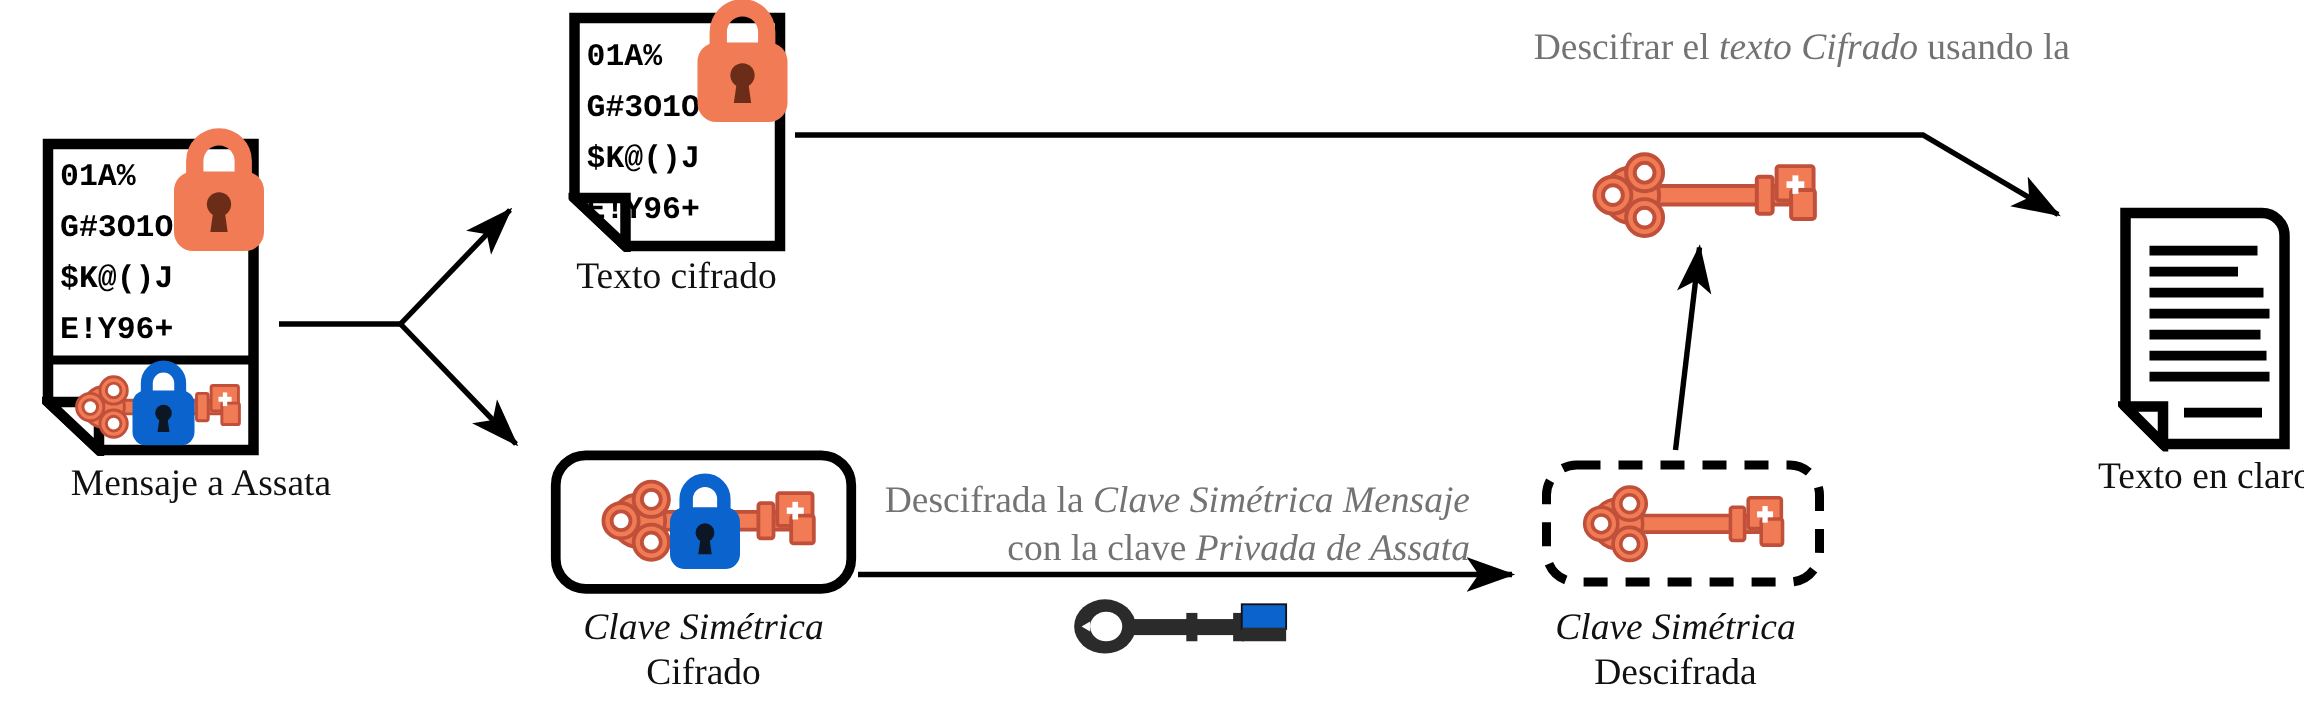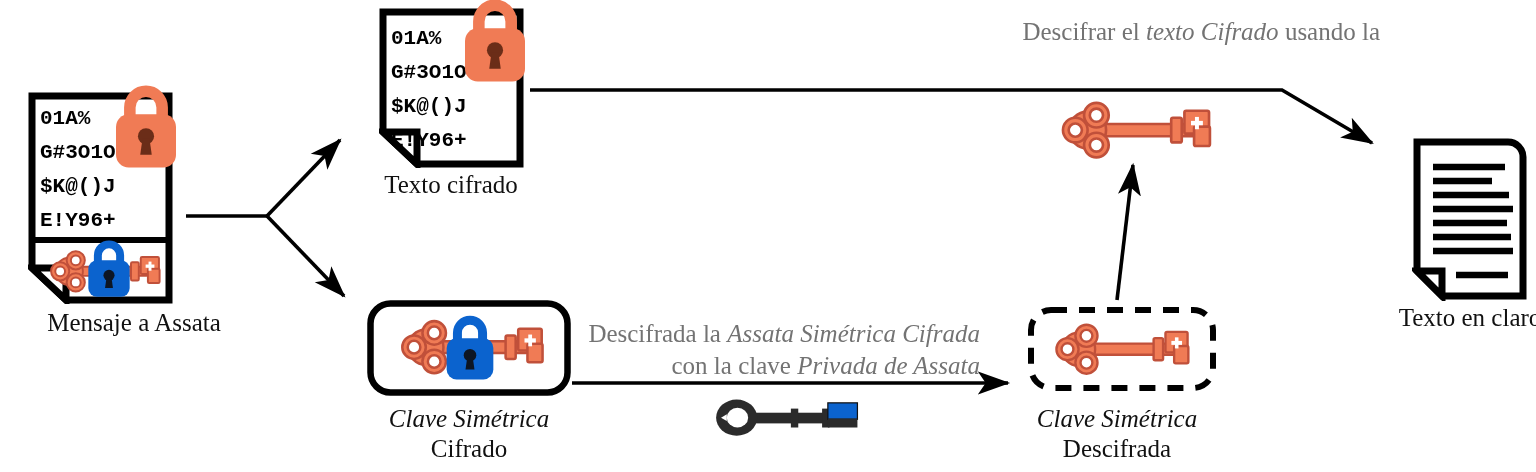--- a/index.html
+++ b/index.html
@@ -243,20 +243,20 @@
   <div class="label" style="left:1380px; top:303px; width:180px;">Texto en claro</div>
 
   <div class="annot" style="left:900px; top:16px; width:480px;">
     <div>
       <span>Descifrar el </span><span class="it">texto Cifrado</span><span> usando la</span>
     </div>
   </div>
 
   <div class="annot" style="left:570px; top:318px; width:410px;">
     <div>
-      <span>Descifrada la </span><span class="it">Assata Simétrica Cifrada</span>
+      <span>Descifrada la </span><span class="it">Clave Simétrica Mensaje</span>
     </div>
     <div>
       <span>con la clave </span><span class="it">Privada de Assata</span>
     </div>
   </div>
 
 </div>
 
 </body></html>

